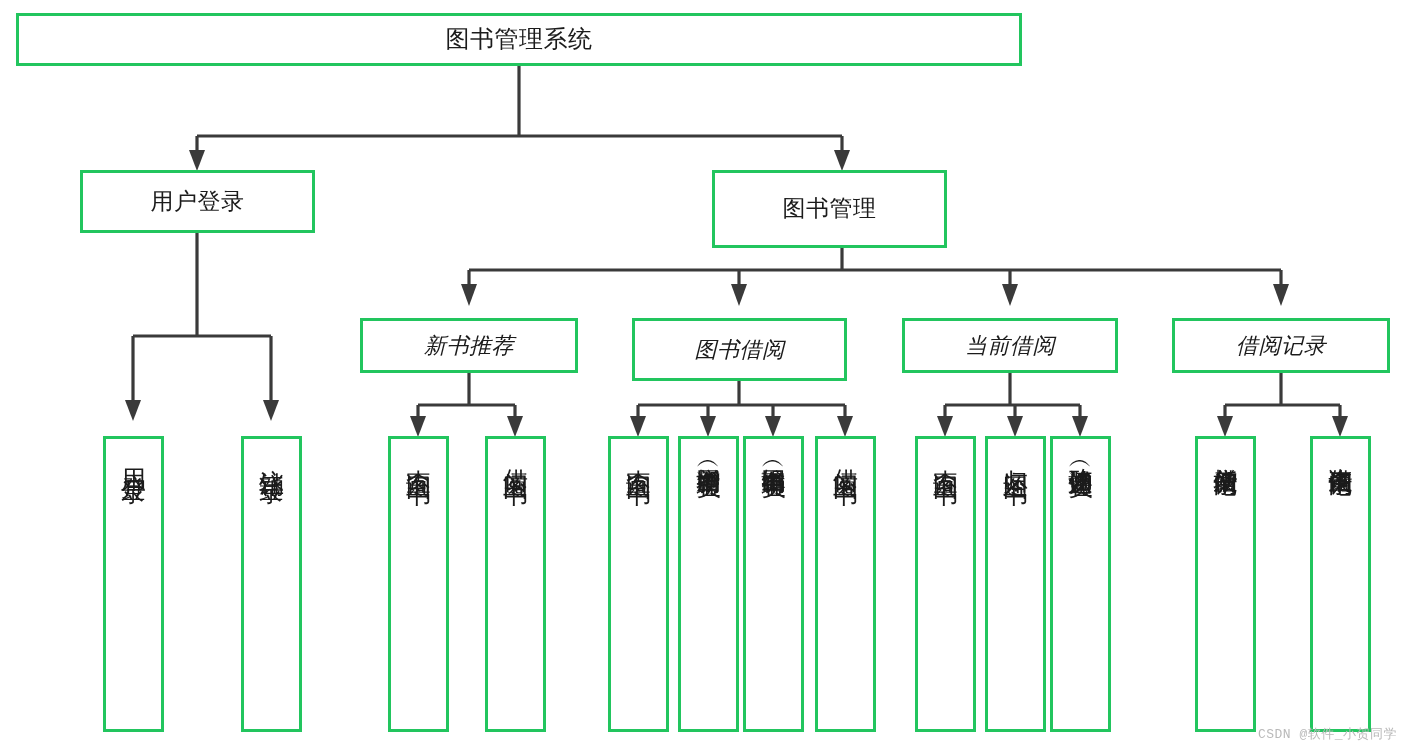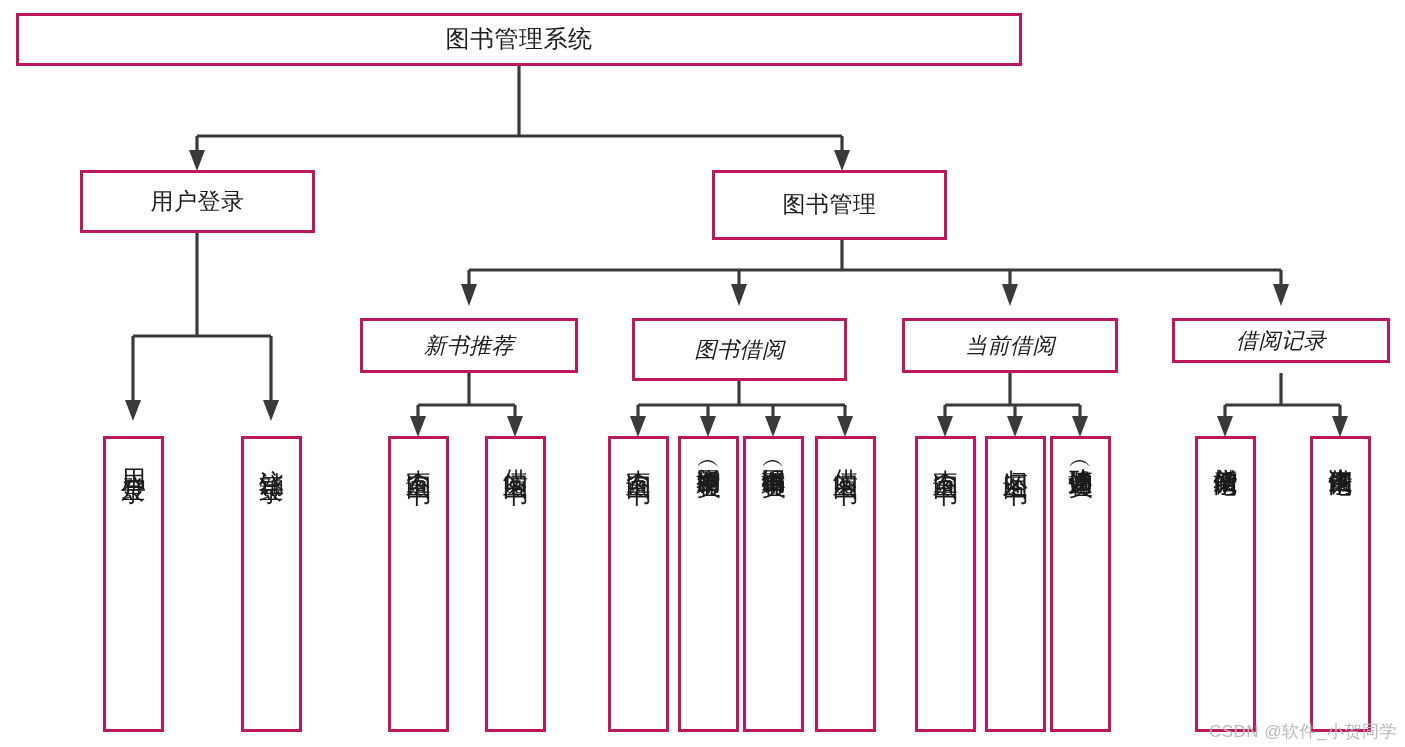--- a/index.html
+++ b/index.html
@@ -25,21 +25,21 @@
     position: absolute;
     left: 0;
     top: 0;
     width: 1405px;
     height: 747px;
   }
   .node-box {
     position: absolute;
     box-sizing: border-box;
     background: #ffffff;
-    border: 3px solid #be185d;
+    border: 3px solid #22c55e;
     display: flex;
     align-items: center;
     justify-content: center;
     overflow: hidden;
   }
   .node-label {
     color: #1b1b1b;
     font-family: "DejaVu Sans", "Liberation Sans", sans-serif;
     line-height: 1.18;
     white-space: pre;
@@ -72,23 +72,23 @@
     text-align: left;
   }
   .node-v.tight .node-label {
     letter-spacing: 1px;
     font-size: 24px;
   }
   .watermark {
     position: absolute;
     right: 8px;
     bottom: 4px;
-    font-size: 17px;
+    font-size: 13px;
     color: #b9b9b9;
-    font-family: Liberation Sans, sans-serif;
+    font-family: Liberation Mono, monospace;
     letter-spacing: 0.5px;
     white-space: nowrap;
     pointer-events: none;
   }
 </style>
 </head>
 <body>
 
 <div id="diagram-root">
 
@@ -190,34 +190,34 @@
     </g>
   </svg>
 
   <div class="node-box node-h node-root" style="left:16px; top:13px; width:1006px; height:53px;">
     <span class="node-label">图书管理系统</span>
   </div>
 
   <div class="node-box node-h node-l2" style="left:80px; top:170px; width:235px; height:63px;">
     <span class="node-label">用户登录</span>
   </div>
-  <div class="node-box node-h node-l2" style="left:712px; top:170px; width:235px; height:70px;">
+  <div class="node-box node-h node-l2" style="left:712px; top:170px; width:235px; height:78px;">
     <span class="node-label">图书管理</span>
   </div>
 
   <div class="node-box node-h node-l3" style="left:360px; top:318px; width:218px; height:55px;">
     <span class="node-label">新书推荐</span>
   </div>
   <div class="node-box node-h node-l3" style="left:632px; top:318px; width:215px; height:63px;">
     <span class="node-label">图书借阅</span>
   </div>
   <div class="node-box node-h node-l3" style="left:902px; top:318px; width:216px; height:55px;align-items:center;">
     <span class="node-label">当前借阅</span>
   </div>
-  <div class="node-box node-h node-l3" style="left:1172px; top:318px; width:218px; height:45px;">
+  <div class="node-box node-h node-l3" style="left:1172px; top:318px; width:218px; height:55px;">
     <span class="node-label">借阅记录</span>
   </div>
 
   <div class="node-box node-v" style="left:103px; top:436px; width:61px; height:296px;">
     <span class="node-label">用户登录</span>
   </div>
   <div class="node-box node-v" style="left:241px; top:436px; width:61px; height:296px;">
     <span class="node-label">注销登录</span>
   </div>
 

